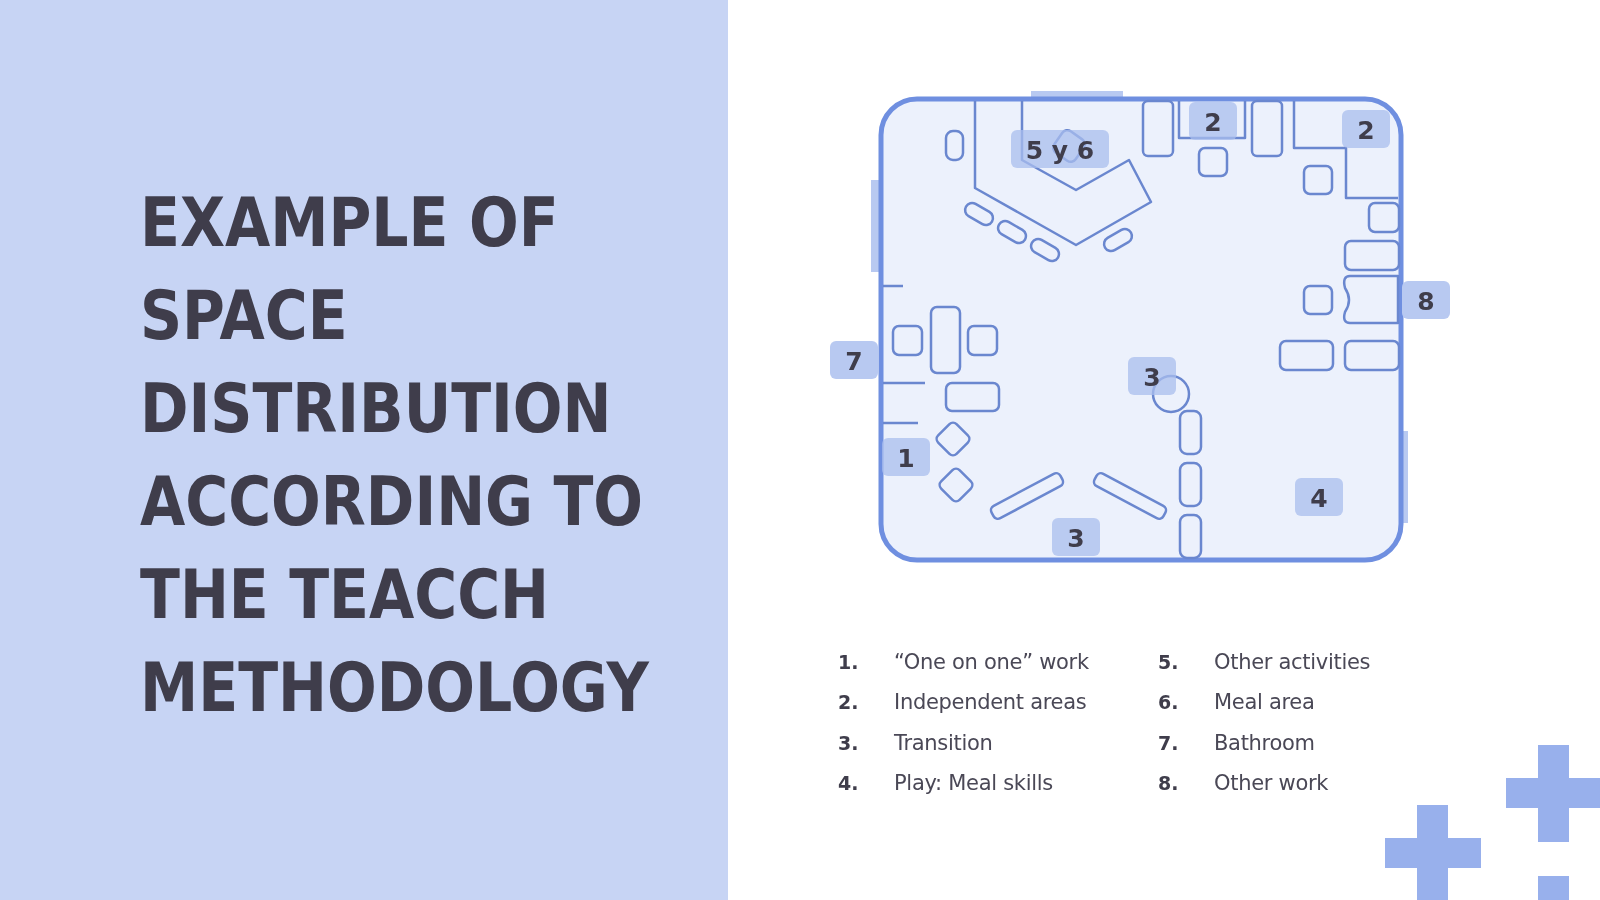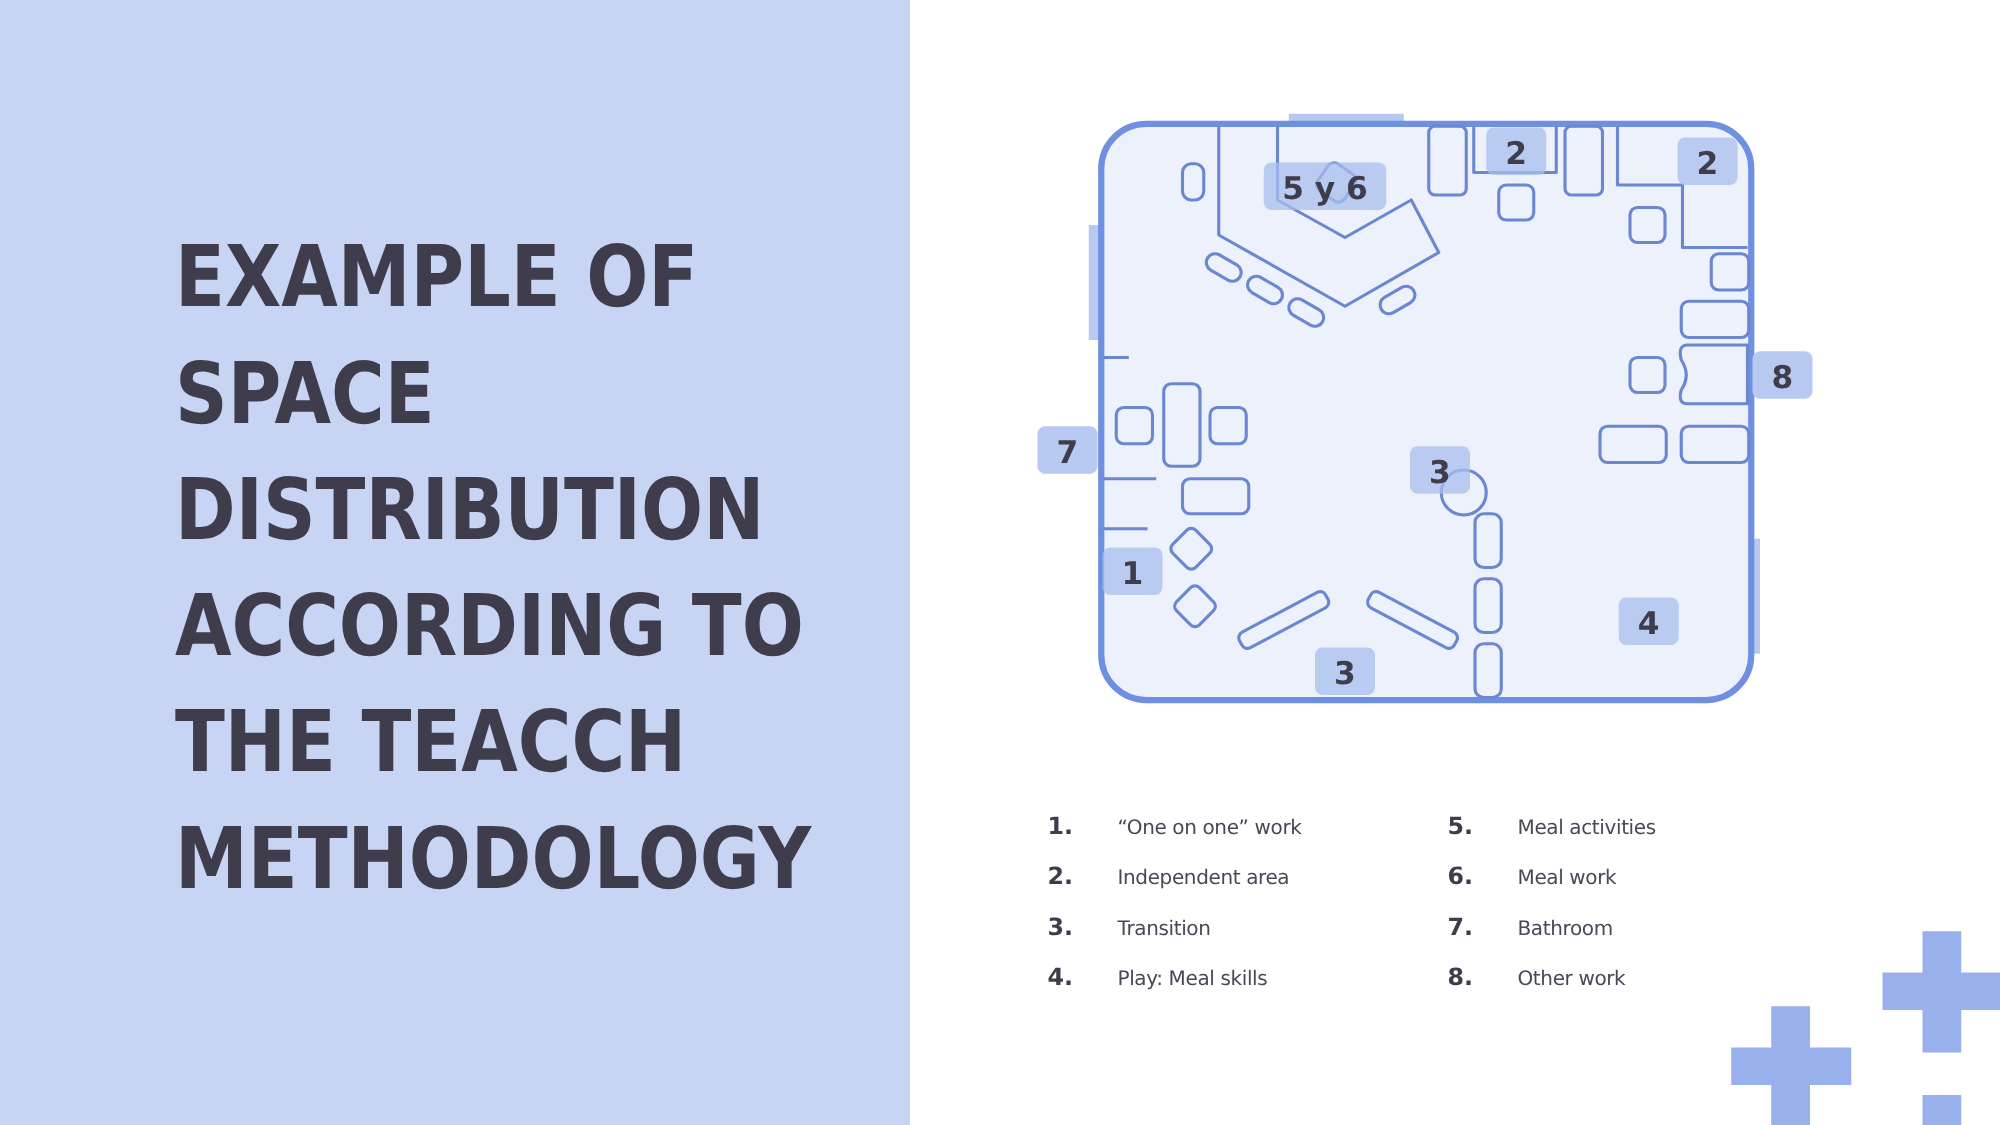--- a/index.html
+++ b/index.html
@@ -4,21 +4,21 @@
 <style>
   html, body { margin:0; padding:0; }
   body { width:1600px; height:900px; position:relative; overflow:hidden; background:#ffffff; font-family:"DejaVu Sans", sans-serif; }
   .left-panel { position:absolute; left:0; top:0; width:728px; height:900px; background:#c7d4f4; }
   .title { position:absolute; left:140px; top:176px; width:580px; margin:0; font-family:"DejaVu Sans", sans-serif; font-weight:bold; font-size:68px; line-height:93px; color:#3f3d4b; letter-spacing:0px; text-transform:uppercase; transform:scaleX(0.86); transform-origin:left top; white-space:nowrap; }
   .title span { display:block; }
   .floorplan { position:absolute; left:826px; top:88px; width:626px; height:490px; }
   .legend { position:absolute; left:838px; top:650px; width:560px; display:grid; grid-template-columns:320px 240px; row-gap:0; }
   .legend-item { display:flex; align-items:baseline; height:40.4px; }
   .legend-num { width:56px; font-family:"DejaVu Sans", sans-serif; font-weight:bold; font-size:19px; color:#3f3d4b; }
-  .legend-label { font-family:"DejaVu Sans", sans-serif; font-size:16px; color:#4a4856; letter-spacing:-0.3px; }
+  .legend-label { font-family:"DejaVu Sans", sans-serif; font-size:21px; color:#4a4856; letter-spacing:-0.3px; }
   .deco { position:absolute; background:#98b0ec; }
 </style>
 </head>
 <body>
 
 <div class="left-panel"></div>
 
 <h1 class="title">
   <span>EXAMPLE OF</span>
   <span>SPACE</span>
@@ -110,29 +110,29 @@
   </g>
 </svg>
 
 <div class="legend">
   <div class="legend-item">
     <span class="legend-num">1.</span>
     <span class="legend-label">“One on one” work</span>
   </div>
   <div class="legend-item">
     <span class="legend-num">5.</span>
-    <span class="legend-label">Meal activities</span>
+    <span class="legend-label">Other activities</span>
   </div>
   <div class="legend-item">
     <span class="legend-num">2.</span>
-    <span class="legend-label">Independent area</span>
+    <span class="legend-label">Independent areas</span>
   </div>
   <div class="legend-item">
     <span class="legend-num">6.</span>
-    <span class="legend-label">Meal work</span>
+    <span class="legend-label">Meal area</span>
   </div>
   <div class="legend-item">
     <span class="legend-num">3.</span>
     <span class="legend-label">Transition</span>
   </div>
   <div class="legend-item">
     <span class="legend-num">7.</span>
     <span class="legend-label">Bathroom</span>
   </div>
   <div class="legend-item">

